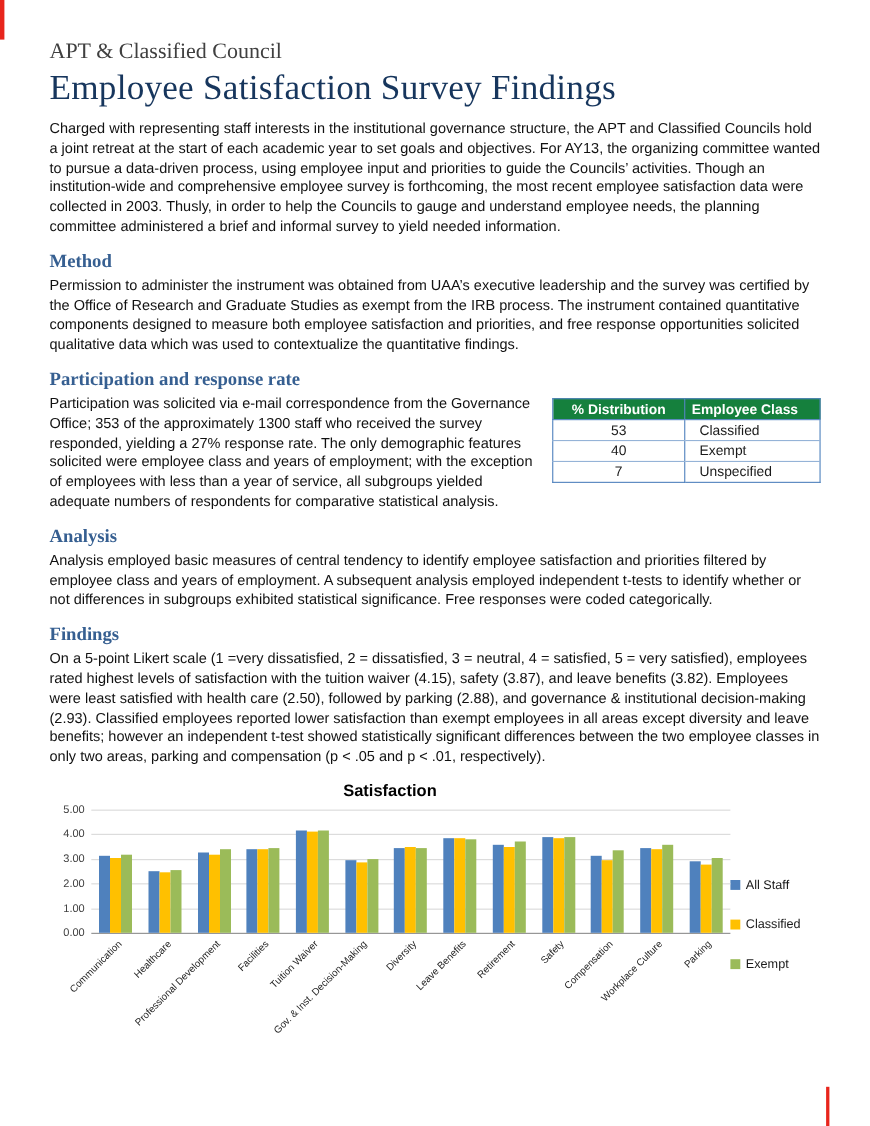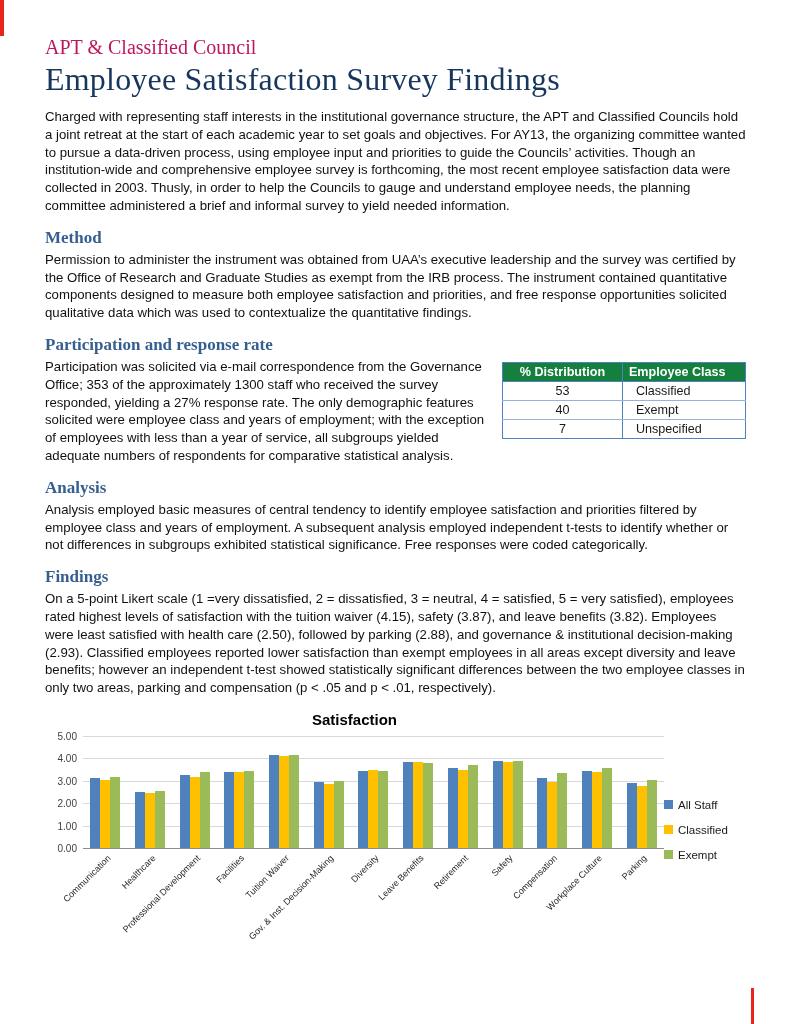--- a/index.html
+++ b/index.html
@@ -11,21 +11,21 @@
     overflow: hidden;
     box-sizing: border-box;
     padding: 36px 45px 0 45px;
   }
   .edge-marker { position: absolute; background: #e8251c; }
   .edge-marker.top-left { left: 0; top: 0; width: 4px; height: 36px; }
   .edge-marker.bottom-right { left: 751px; top: 988px; width: 3px; height: 36px; }
 
   .suptitle {
     font-family: "Liberation Serif", serif;
-    font-size: 20px; color: #be185d; margin: 0 0 2px 0; font-weight: normal;
+    font-size: 20px; color: #404040; margin: 0 0 2px 0; font-weight: normal;
   }
   .doc-title {
     font-family: Liberation Serif, serif;
     font-size: 32px; color: #17365d; margin: 0 0 10px 0; font-weight: normal;
     letter-spacing: 0.2px;
   }
   h2.section-heading {
     font-family: "Liberation Serif", serif;
     font-size: 17px; color: #365f91; font-weight: bold;
     margin: 13px 0 3px 0;
@@ -86,21 +86,21 @@
   .bar { width: 10px; flex: none; }
   .x-labels { position: relative; height: 100px; }
   .x-label-anchor { position: absolute; top: 4px; width: 0; }
   .x-label {
     position: absolute; right: 0; top: 0;
     transform: rotate(-45deg); transform-origin: top right;
     white-space: nowrap; font-size: 9px; color: #262626;
   }
   .legend {
     width: 82px; flex: none; display: flex; flex-direction: column;
-    gap: 13px; margin-top: 88px; text-align: center;
+    gap: 24px; margin-top: 88px; text-align: center;
   }
   .legend-item { display: flex; align-items: center; gap: 5px; font-size: 11.5px; color: #1a1a1a; }
   .legend-swatch { width: 9px; height: 9px; flex: none; display: inline-block; }
 </style>
 </head>
 <body>
 
 <div class="page">
 
   <div class="edge-marker top-left"></div>

